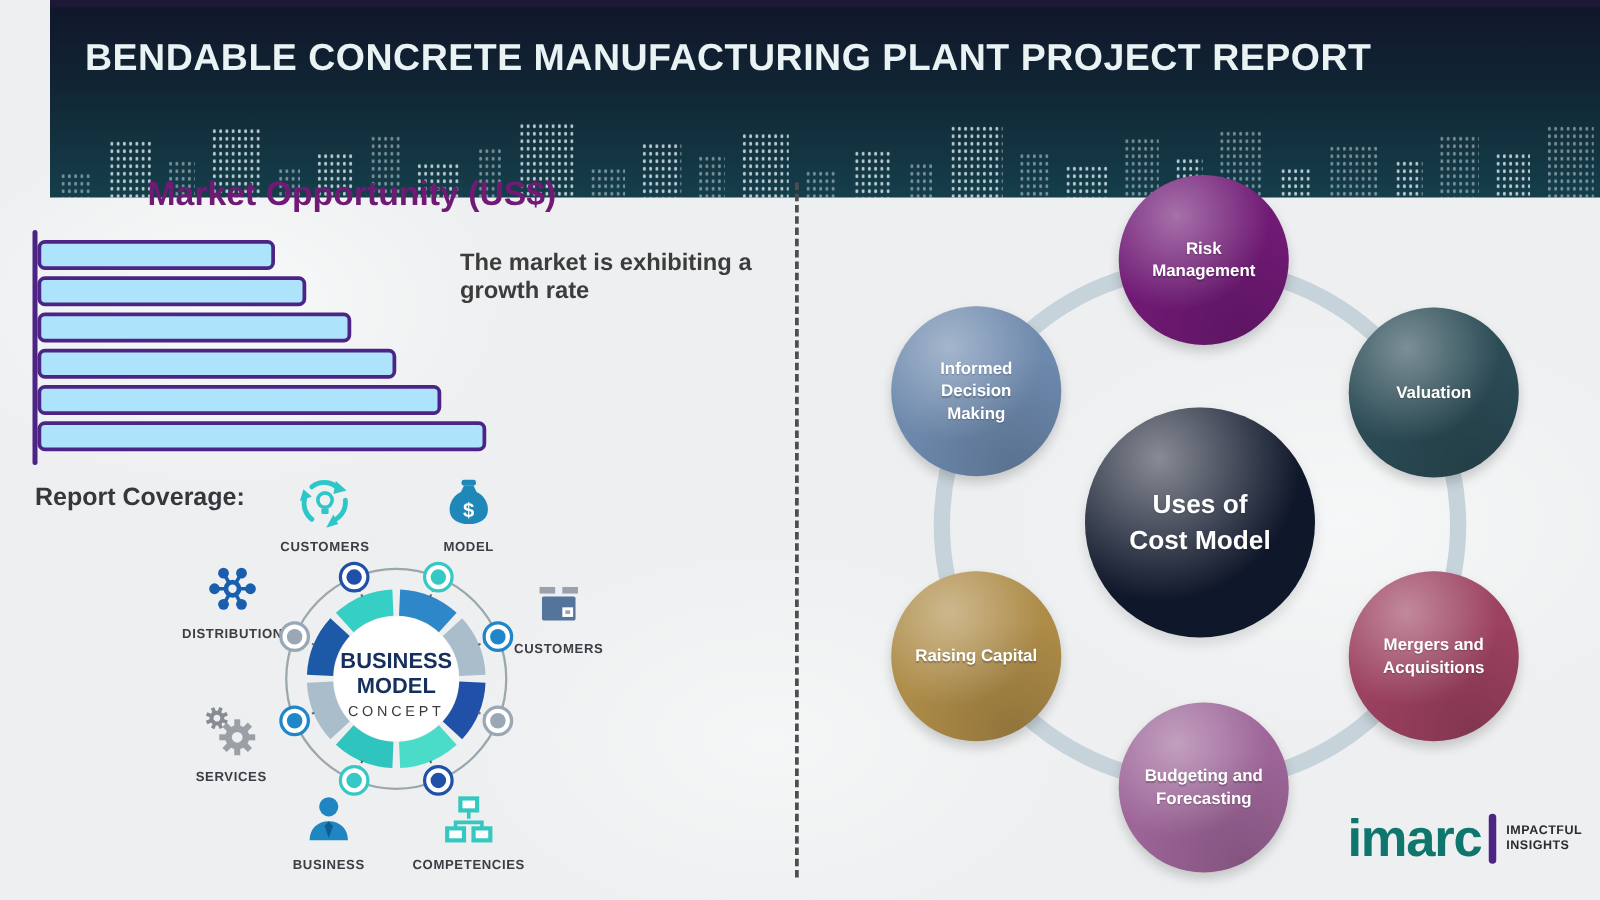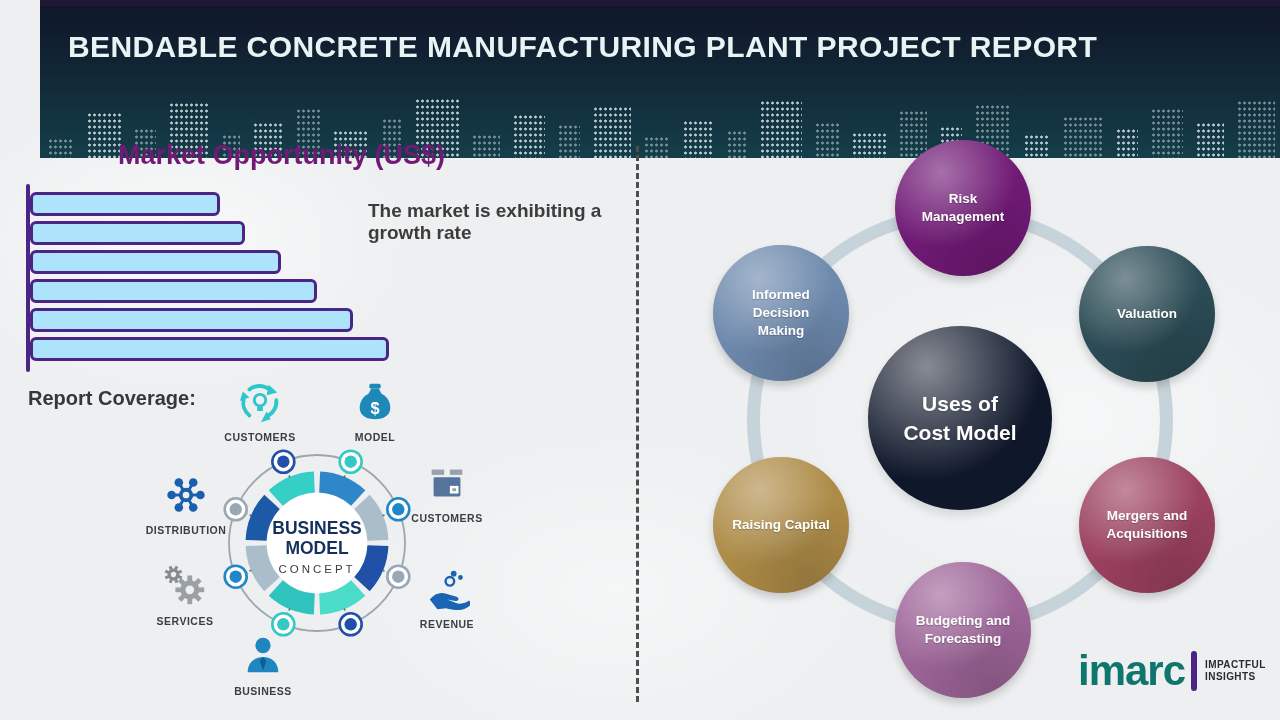--- a/index.html
+++ b/index.html
@@ -149,21 +149,21 @@
   <div class="cov-item" style="left:317px;top:379px">
     <svg viewBox="0 0 48 48">
       <rect x="18" y="5" width="12" height="5" rx="2" fill="#1e88b8"></rect>
       <path d="M20 10 h8 l3 6 h-14 z" fill="#1e88b8"></path>
       <path d="M24 14 c-10 0 -16 8 -16 16 c0 8 7 12 16 12 s16 -4 16 -12 c0 -8 -6 -16 -16 -16 z" fill="#1e88b8"></path>
       <text x="24" y="36" font-size="17" font-weight="bold" fill="#ffffff" text-anchor="middle" font-family="Liberation Sans, sans-serif">$</text>
     </svg>
     <span class="lbl">MODEL</span>
   </div>
 
-  <div class="cov-item" style="left:128px;top:472px">
+  <div class="cov-item" style="left:128px;top:448px">
     <svg viewBox="0 0 48 48">
       <g stroke="#1a5fae" stroke-width="3">
         <line x1="24" y1="24" x2="39" y2="24"></line>
           <line x1="24" y1="24" x2="9" y2="24"></line>
         <line x1="24" y1="24" x2="31.5" y2="11"></line>
           <line x1="24" y1="24" x2="16.5" y2="11"></line>
         <line x1="24" y1="24" x2="31.5" y2="37"></line>
           <line x1="24" y1="24" x2="16.5" y2="37"></line>
       </g>
       <g fill="#1a5fae">
@@ -221,39 +221,41 @@
           <rect x="-15" y="-2.5" width="7" height="5"></rect>
             <rect x="8" y="-2.5" width="7" height="5"></rect>
         </g>
         <circle r="10"></circle>
           <circle r="4.5" fill="#edeff0"></circle>
       </g>
     </svg>
     <span class="lbl">SERVICES</span>
   </div>
 
-  <div class="cov-item" style="left:389px;top:566px">
-    <svg viewBox="0 0 48 48">
-      <circle cx="31" cy="8" r="3" fill="#1a63b5"></circle>
-      <circle cx="38" cy="12" r="2.5" fill="#1a63b5"></circle>
-      <circle cx="27" cy="16" r="4.5" fill="none" stroke="#1a63b5" stroke-width="2.5"></circle>
-      <path d="M6 35 c5 -6 11 -8 17 -6 l11 3 c3 1 2.5 5 -1 4.5 L24 35 l11 4 c5 1 9 -1 12 -3 l3 3 c-3 4 -8 7 -14 7 c-5 0 -9 -1 -13 -2 l-9 1 z" fill="#1a63b5"></path>
-    </svg>
-    <span class="lbl">REVENUE</span>
-  </div>
 
   <div class="cov-item" style="left:205px;top:633px">
     <svg viewBox="0 0 48 48">
       <circle cx="24" cy="13" r="8" fill="#1f86c2"></circle>
       <path d="M8 41 c0 -10 7 -16 16 -16 s16 6 16 16 z" fill="#1f86c2"></path>
       <path d="M24 25 l3.5 4 -3.5 10 -3.5 -10 z" fill="#0f5e92"></path>
     </svg>
     <span class="lbl">BUSINESS</span>
   </div>
 
+  <div class="cov-item" style="left:317px;top:633px">
+    <svg viewBox="0 0 48 48">
+      <g fill="#ffffff" stroke="#35c8c0" stroke-width="3.5">
+        <rect x="17" y="6" width="14" height="10"></rect>
+        <rect x="6" y="31" width="14" height="10"></rect>
+        <rect x="28" y="31" width="14" height="10"></rect>
+      </g>
+      <path d="M24 16 v7 M13 31 v-5 h22 v5" fill="none" stroke="#35c8c0" stroke-width="3"></path>
+    </svg>
+    <span class="lbl">COMPETENCIES</span>
+  </div>
 
   <div id="bm-wrap">
     <svg id="bm-ring" viewBox="-112 -112 224 224" width="224" height="224">
       <circle r="88" fill="none" stroke="#9aa7ad" stroke-width="1.8"></circle>
       <g id="bm-arcs">
           <path d="M 2.66078262928551 -60.94194151649332 A 61 61 0 0 1 41.211002664555274 -44.97391754541757" stroke="#2d87c8" stroke-width="21" fill="none"></path>
           <path d="M 44.973917545417564 -41.211002664555274 A 61 61 0 0 1 60.94194151649332 -2.660782629285496" stroke="#a9bdcb" stroke-width="21" fill="none"></path>
           <path d="M 60.94194151649332 2.660782629285496 A 61 61 0 0 1 44.973917545417564 41.211002664555274" stroke="#2050a8" stroke-width="21" fill="none"></path>
           <path d="M 41.211002664555274 44.97391754541757 A 61 61 0 0 1 2.66078262928551 60.94194151649332" stroke="#4adcc8" stroke-width="21" fill="none"></path>
           <path d="M -2.6607826292854893 60.94194151649332 A 61 61 0 0 1 -41.211002664555274 44.97391754541757" stroke="#2fc4be" stroke-width="21" fill="none"></path>

